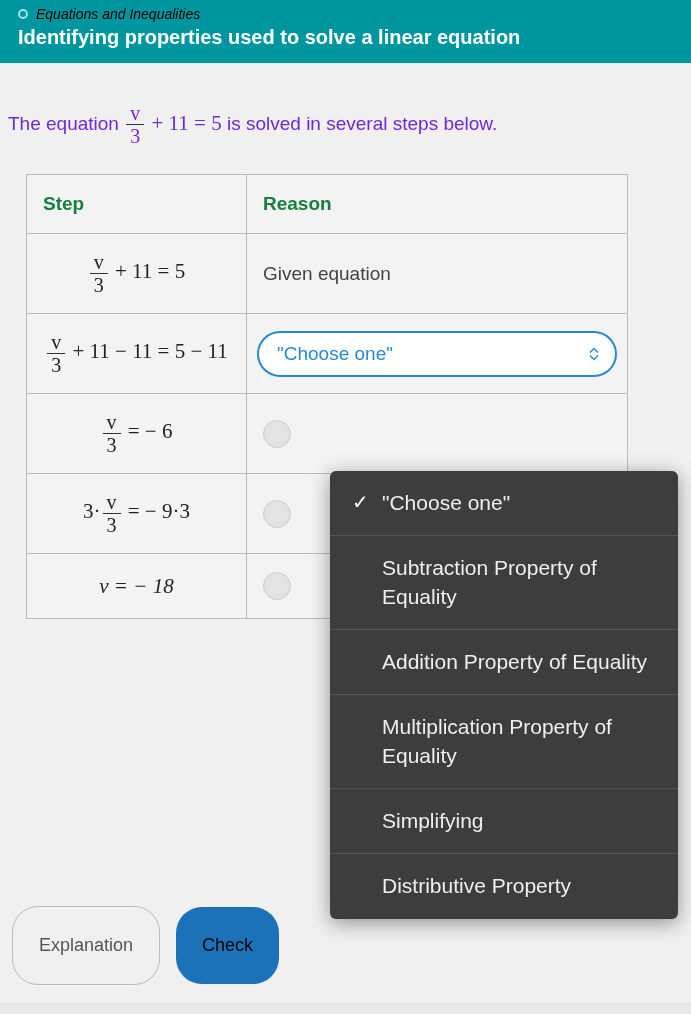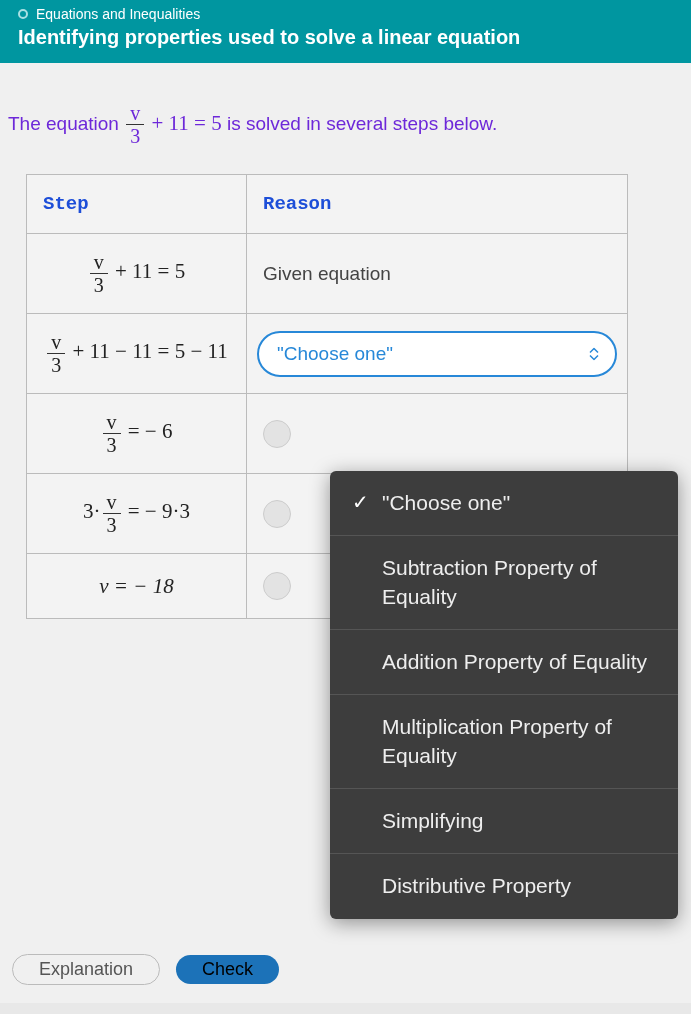--- a/index.html
+++ b/index.html
@@ -15,21 +15,22 @@
     background: #0096a0;
     color: #fff;
     padding: 6px 18px 14px 18px;
   }
   .breadcrumb {
     font-size: 14px;
     display: flex;
     align-items: center;
     gap: 8px;
     margin-bottom: 4px;
-    color: #ffffff;
+    color: #000000;
+    font-style: italic;
   }
   .breadcrumb-dot {
     width: 10px; height: 10px; border-radius: 50%;
     border: 2px solid #a8e0e3;
     display: inline-block;
   }
   .title {
     font-size: 20px;
     font-weight: bold;
   }
@@ -65,23 +66,22 @@
   }
   table.steps th, table.steps td {
     border: 1px solid #bbb;
     padding: 18px 16px;
     text-align: left;
     vertical-align: middle;
   }
   table.steps th {
     font-size: 19px;
     font-weight: bold;
-    color: #1d4ed8;
+    color: #15803d;
     background: #f3f3f3;
-    font-family: Liberation Mono, monospace;
   }
   table.steps td.step-cell {
     text-align: center;
     font-family: 'Times New Roman', serif;
     font-size: 21px;
     min-width: 220px;
     color: #222;
   }
   table.steps td.reason-cell {
     font-size: 19px;
@@ -153,21 +153,21 @@
   .footer-buttons {
     position: absolute;
     left: 12px;
     bottom: 18px;
     display: flex;
     gap: 16px;
     align-items: center;
   }
   .btn {
     border-radius: 26px;
-    padding: 4px 26px;
+    padding: 28px 26px;
     font-size: 18px;
     cursor: pointer;
   }
   .btn-outline {
     border: 1.5px solid #bbb;
     background: #f0f0f0;
     color: #555;
   }
   .btn-primary {
     border: none;

